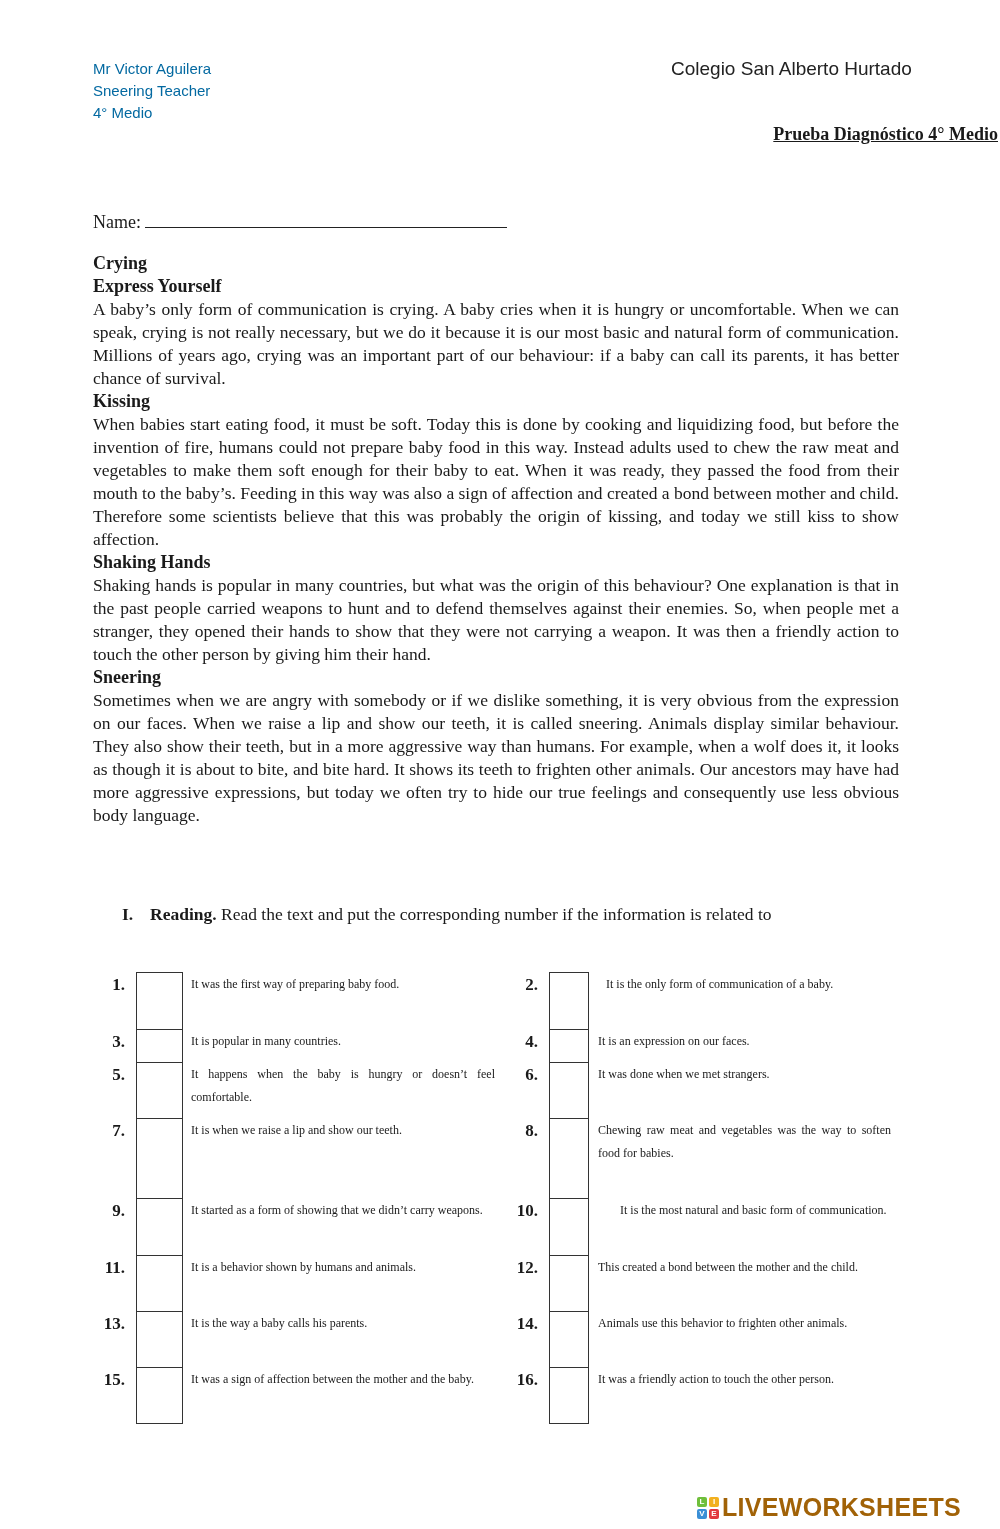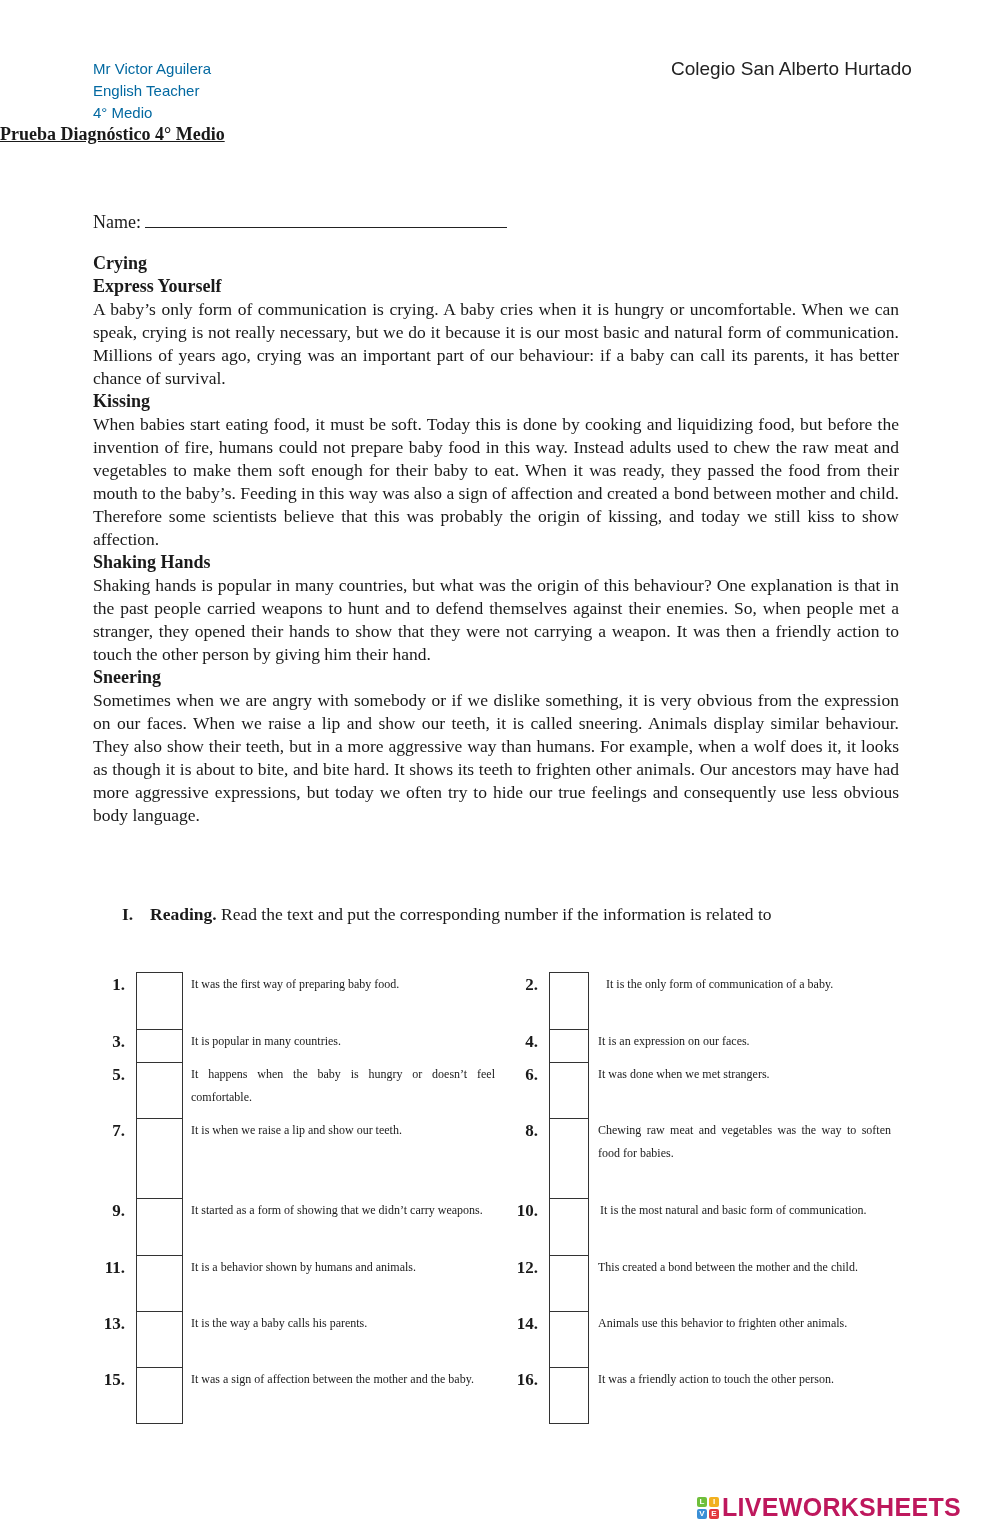--- a/index.html
+++ b/index.html
@@ -2,48 +2,48 @@
 <html><head>
   <meta charset="utf-8">
   <style>
     html, body { margin: 0; padding: 0; background: #ffffff; }
     body { width: 1000px; height: 1529px; position: relative; overflow: hidden; color: #1a1a1a; }
     .sans { font-family: "Liberation Sans", "DejaVu Sans", sans-serif; }
     .serif { font-family: "Liberation Serif", "DejaVu Serif", serif; }
 
     .hdr-left { position: absolute; left: 93px; top: 58px; font-size: 15px; line-height: 22px; color: #0369a1; }
     .hdr-right { position: absolute; left: 671px; top: 58px; font-size: 19px; line-height: 22px; color: #222; }
-    .title { position: absolute; left: 0; width: 998px; top: 124px; text-align: left; font-size: 18px; font-weight: bold; text-decoration: underline; }
+    .title { position: absolute; left: 0; width: 998px; top: 124px; text-align: right; font-size: 18px; font-weight: bold; text-decoration: underline; }
     .name-row { position: absolute; left: 93px; top: 209px; font-size: 18px; }
     .name-line { display: inline-block; width: 362px; border-bottom: 1.5px solid #222; height: 18px; vertical-align: baseline; margin-left: 4px; }
 
     .passage { position: absolute; left: 93px; top: 252px; width: 806px; font-size: 17.5px; line-height: 23px; }
     .passage h2 { font-size: 18px; font-weight: bold; margin: 0; line-height: 23px; }
     .passage p { margin: 0; text-align: justify; }
 
     .instr { position: absolute; left: 122px; top: 903px; width: 780px; font-size: 17.5px; line-height: 23px; }
     .instr .roman { display: inline-block; width: 28px; font-weight: bold; }
     .instr .bold { font-weight: bold; }
     .instr .line2 { padding-left: 59px; }
 
     .qnum { position: absolute; font-size: 17px; font-weight: bold; text-align: right; width: 32px; line-height: 23px; }
     .qbox { position: absolute; border: 1.3px solid #333; border-top-width: 1.3px; box-sizing: border-box; background: #fff; }
     .qtext { position: absolute; font-size: 12px; line-height: 23px; text-align: justify; text-align-last: left; }
 
     .footer-logo { position: absolute; left: 697px; top: 1493px; display: flex; align-items: center; }
     .cubes { display: grid; grid-template-columns: 10px 10px; grid-template-rows: 10px 10px; gap: 2px; margin-right: 3px; }
     .cube { font-size: 8px; font-weight: bold; color: #fff; text-align: center; line-height: 10px; border-radius: 2px; }
-    .logo-text { font-size: 25px; font-weight: 900; color: #be185d; letter-spacing: 0.3px; }
+    .logo-text { font-size: 25px; font-weight: 900; color: #a16207; letter-spacing: 0.3px; }
   </style>
 </head>
 <body>
 
 <div class="hdr-left sans">
   <div>Mr Victor Aguilera</div>
-  <div>English Teacher</div>
+  <div>Sneering Teacher</div>
   <div>4° Medio</div>
 </div>
 <div class="hdr-right sans">Colegio San Alberto Hurtado</div>
 <div class="title serif">Prueba Diagnóstico 4° Medio</div>
 
 <div class="name-row serif">
   <span>Name:</span><span class="name-line"></span>
 </div>
 
 <div class="passage serif">
@@ -87,21 +87,21 @@
     <div class="qbox" style="left: 136px; top: 1118px; width: 47px; height: 81px;"></div>
     <div class="qtext serif" style="left: 191px; top: 1119px; width: 304px;">It is when we raise a lip and show our teeth.</div>
     <div class="qnum serif" style="left: 506px; top: 1119px;">8.</div>
     <div class="qbox" style="left: 549px; top: 1118px; width: 40px; height: 81px;"></div>
     <div class="qtext serif" style="left: 598px; top: 1119px; width: 293px;">Chewing raw meat and vegetables was the way to soften food for babies.</div>
     <div class="qnum serif" style="left: 93px; top: 1199px;">9.</div>
     <div class="qbox" style="left: 136px; top: 1198px; width: 47px; height: 58px;"></div>
     <div class="qtext serif" style="left: 191px; top: 1199px; width: 304px;">It started as a form of showing that we didn’t carry weapons.</div>
     <div class="qnum serif" style="left: 506px; top: 1199px;">10.</div>
     <div class="qbox" style="left: 549px; top: 1198px; width: 40px; height: 58px;"></div>
-    <div class="qtext serif" style="left: 600px; top: 1199px; width: 293px;">It is the most natural and basic form of communication.</div>
+    <div class="qtext serif" style="left: 620px; top: 1199px; width: 293px;">It is the most natural and basic form of communication.</div>
     <div class="qnum serif" style="left: 93px; top: 1256px;">11.</div>
     <div class="qbox" style="left: 136px; top: 1255px; width: 47px; height: 57px;"></div>
     <div class="qtext serif" style="left: 191px; top: 1256px; width: 304px;">It is a behavior shown by humans and animals.</div>
     <div class="qnum serif" style="left: 506px; top: 1256px;">12.</div>
     <div class="qbox" style="left: 549px; top: 1255px; width: 40px; height: 57px;"></div>
     <div class="qtext serif" style="left: 598px; top: 1256px; width: 293px;">This created a bond between the mother and the child.</div>
     <div class="qnum serif" style="left: 93px; top: 1312px;">13.</div>
     <div class="qbox" style="left: 136px; top: 1311px; width: 47px; height: 57px;"></div>
     <div class="qtext serif" style="left: 191px; top: 1312px; width: 304px;">It is the way a baby calls his parents.</div>
     <div class="qnum serif" style="left: 506px; top: 1312px;">14.</div>

